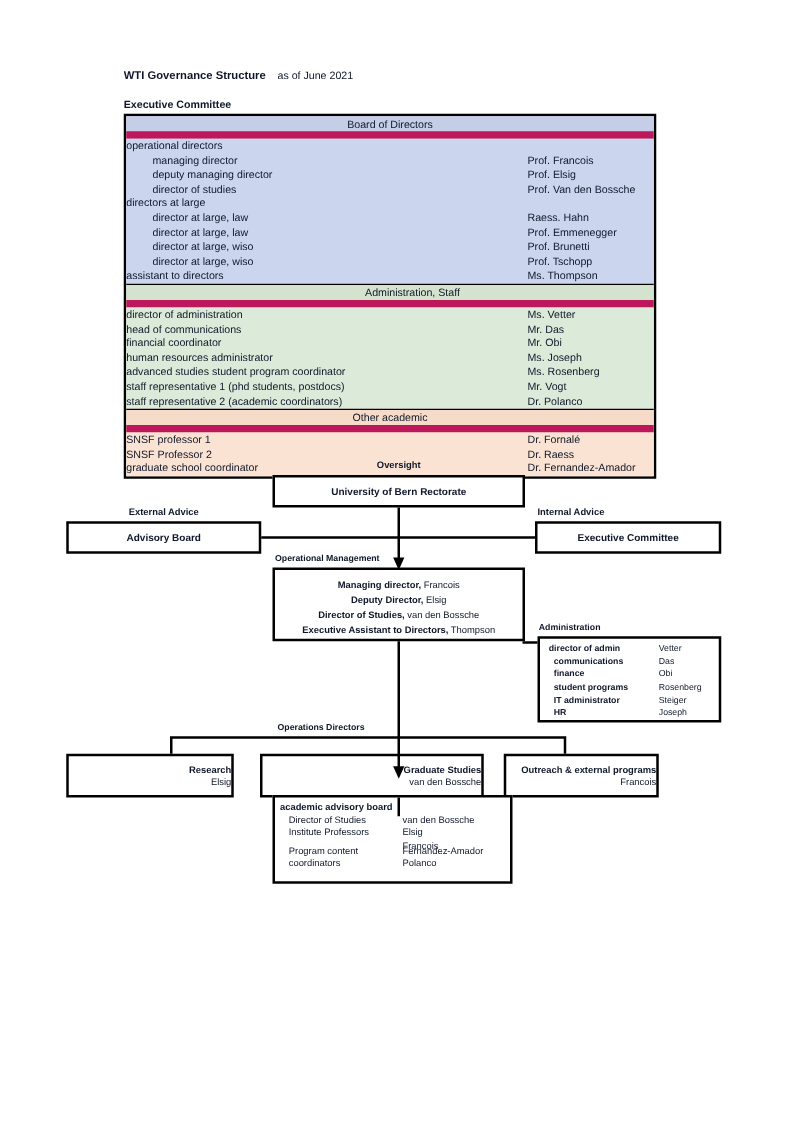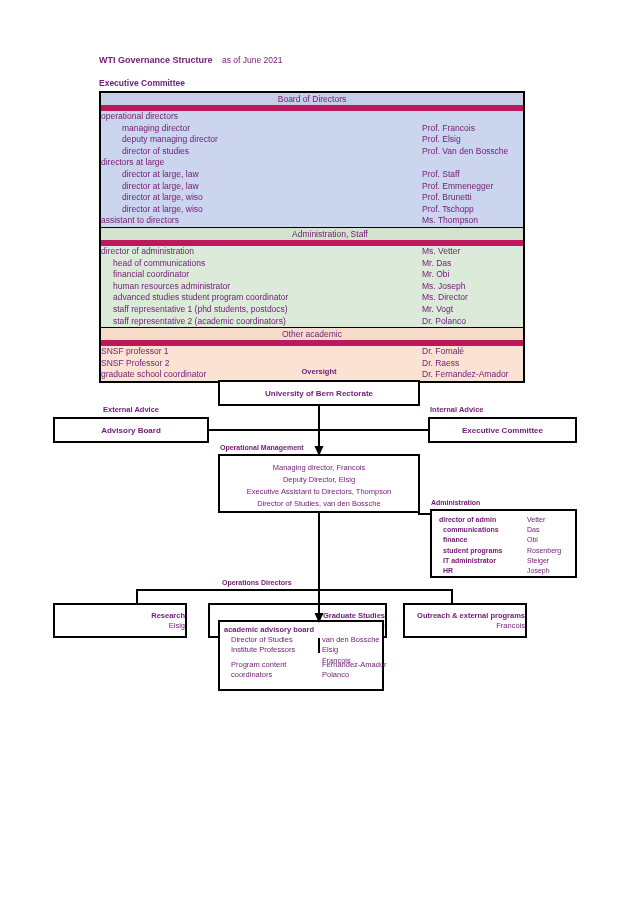--- a/index.html
+++ b/index.html
@@ -1,18 +1,18 @@
 <!DOCTYPE html>
 <html><head>
 <meta charset="utf-8">
 <style>
   html,body{margin:0;padding:0;background:#ffffff;}
   #page{
     position:relative;width:636px;height:900px;background:#ffffff;
-    font-family:"Liberation Sans","DejaVu Sans",sans-serif;color:#701a75;overflow:hidden;
+    font-family:"Liberation Sans","DejaVu Sans",sans-serif;color:#0f172a;overflow:hidden;
   }
   .abs{position:absolute;}
   
   #doc-title{left:99px;top:55px;font-size:9px;font-weight:bold;}
   #doc-date{left:222px;top:55px;font-size:8.5px;}
   #table-label{left:99px;top:78px;font-size:8.5px;font-weight:bold;}
   
   #committee-table{
     left:99px;top:91px;width:426px;border:2px solid #000;box-sizing:border-box;
     font-size:8.5px;
@@ -20,51 +20,51 @@
   .sec-header{height:12px;line-height:12px;text-align:center;border-bottom:6px solid #be185d;}
   .sec-header.mid{border-top:1.5px solid #000;}
   .sec-0 .sec-header{background:#c6cde7;}
   .sec-0 .sec-body{background:#ccd5ee;}
   .sec-1 .sec-header{background:#d3e3cd;padding-left:36px;}
   .sec-1 .sec-body{background:#dcead9;}
   .sec-2 .sec-header{background:#f6dcc8;}
   .sec-2 .sec-body{background:#fae3d3;}
   .tbl-row{position:relative;height:11.6px;line-height:11.6px;white-space:nowrap;}
   .tbl-row .role.indent-0{padding-left:0;}
-  .tbl-row .role.indent-1{padding-left:12px;}
+  .tbl-row .role.indent-1{}
   .tbl-row .role.indent-2{padding-left:21px;}
   .tbl-row .person{position:absolute;left:321px;top:0;}
   
   .chart-label{font-size:7.5px;font-weight:bold;white-space:nowrap;}
   .cbox{border:2px solid #000;box-sizing:border-box;background:#fff;}
   .cbox.center1{display:flex;align-items:center;justify-content:center;font-weight:bold;font-size:8px;}
   .cbox.center2{display:flex;flex-direction:column;align-items:flex-end;justify-content:center;font-size:7.5px;line-height:10px;}
   .cbox.center2 .bt{font-weight:bold;}
   #oversight-label{left:218px;top:367px;width:202px;text-align:center;}
   #rectorate-box{left:218px;top:380px;width:202px;height:26px;}
   #external-advice-label{left:53px;top:405px;width:156px;text-align:center;}
   #advisory-board-box{left:53px;top:417px;width:156px;height:26px;}
   #internal-advice-label{left:430px;top:405px;}
   #exec-committee-box{left:428px;top:417px;width:149px;height:26px;}
   #opmgmt-label{left:220px;top:444px;font-size:7px;}
   #opmgmt-box{left:218px;top:454px;width:202px;height:59px;text-align:center;font-size:7.5px;padding-top:6px;}
   #opmgmt-box .om-line{line-height:12px;white-space:nowrap;}
-  #opmgmt-box .om-line b{font-weight:normal;}
+  #opmgmt-box .om-line b{font-weight:bold;}
   #administration-label{left:431px;top:499px;font-size:7px;}
   #administration-box{left:430px;top:509px;width:147px;height:69px;font-size:7px;padding-top:4px;}
   #administration-box .adm-row{position:relative;line-height:10.2px;white-space:nowrap;}
   #administration-box .adm-role{font-weight:bold;}
   #administration-box .adm-role.indent-0{padding-left:7px;}
   #administration-box .adm-role.indent-1{padding-left:11px;}
   #administration-box .adm-name{position:absolute;left:95px;top:0;font-weight:normal;}
   #operations-label{left:222px;top:579px;font-size:7px;}
   #research-box{left:53px;top:603px;width:134px;height:35px;}
   #gradstudies-box{left:208px;top:603px;width:179px;height:35px;}
   #outreach-box{left:403px;top:603px;width:124px;height:35px;}
-  #acad-advisory-box{left:218px;top:620px;width:166px;height:71px;font-size:7.5px;padding:2px 4px 0 4px;}
+  #acad-advisory-box{left:218px;top:636px;width:192px;height:71px;font-size:7.5px;padding:2px 4px 0 4px;}
   #acad-advisory-box .aab-title{font-weight:bold;line-height:11px;}
   #acad-advisory-box .aab-row{position:relative;line-height:10.4px;white-space:nowrap;}
   #acad-advisory-box .aab-row div:nth-of-type(1){}
   #acad-advisory-rows div.aab-row:nth-of-type(4){margin-top:4px;}
   .aab-role{padding-left:7px;}
   .aab-name{position:absolute;left:98px;top:0;}
   #connector-svg{left:0;top:0;pointer-events:none;}
 </style>
 </head>
 <body>
@@ -78,36 +78,36 @@
   <div class="abs" id="committee-table">
     <div class="sec sec-0">
       <div class="sec-header">Board of Directors</div>
       <div class="sec-body">
 
       <div class="tbl-row"><span class="role indent-0">operational directors</span><span class="person"></span></div>
           <div class="tbl-row"><span class="role indent-2">managing director</span><span class="person">Prof. Francois</span></div>
           <div class="tbl-row"><span class="role indent-2">deputy managing director</span><span class="person">Prof. Elsig</span></div>
           <div class="tbl-row"><span class="role indent-2">director of studies</span><span class="person">Prof. Van den Bossche</span></div>
           <div class="tbl-row"><span class="role indent-0">directors at large</span><span class="person"></span></div>
-          <div class="tbl-row"><span class="role indent-2">director at large, law</span><span class="person">Prof. Staff</span></div>
+          <div class="tbl-row"><span class="role indent-2">director at large, law</span><span class="person">Raess. Hahn</span></div>
           <div class="tbl-row"><span class="role indent-2">director at large, law</span><span class="person">Prof. Emmenegger</span></div>
           <div class="tbl-row"><span class="role indent-2">director at large, wiso</span><span class="person">Prof. Brunetti</span></div>
           <div class="tbl-row"><span class="role indent-2">director at large, wiso</span><span class="person">Prof. Tschopp</span></div>
           <div class="tbl-row"><span class="role indent-0">assistant to directors</span><span class="person">Ms. Thompson</span></div>
         </div>
     </div>
     <div class="sec sec-1">
       <div class="sec-header mid">Administration, Staff</div>
       <div class="sec-body">
 
       <div class="tbl-row"><span class="role indent-0">director of administration</span><span class="person">Ms. Vetter</span></div>
           <div class="tbl-row"><span class="role indent-1">head of communications</span><span class="person">Mr. Das</span></div>
           <div class="tbl-row"><span class="role indent-1">financial coordinator</span><span class="person">Mr. Obi</span></div>
           <div class="tbl-row"><span class="role indent-1">human resources administrator</span><span class="person">Ms. Joseph</span></div>
-          <div class="tbl-row"><span class="role indent-1">advanced studies student program coordinator</span><span class="person">Ms. Director</span></div>
+          <div class="tbl-row"><span class="role indent-1">advanced studies student program coordinator</span><span class="person">Ms. Rosenberg</span></div>
           <div class="tbl-row"><span class="role indent-1">staff representative 1 (phd students, postdocs)</span><span class="person">Mr. Vogt</span></div>
           <div class="tbl-row"><span class="role indent-1">staff representative 2 (academic coordinators)</span><span class="person">Dr. Polanco</span></div>
         </div>
     </div>
     <div class="sec sec-2">
       <div class="sec-header mid">Other academic</div>
       <div class="sec-body">
 
       <div class="tbl-row"><span class="role indent-0">SNSF professor 1</span><span class="person">Dr. Fornalé</span></div>
           <div class="tbl-row"><span class="role indent-0">SNSF Professor 2</span><span class="person">Dr. Raess</span></div>
@@ -123,22 +123,22 @@
   <div class="abs cbox center1" id="advisory-board-box">Advisory Board</div>
 
   <div class="abs chart-label" id="internal-advice-label">Internal Advice</div>
   <div class="abs cbox center1" id="exec-committee-box">Executive Committee</div>
 
   <div class="abs chart-label" id="opmgmt-label">Operational Management</div>
   <div class="abs cbox" id="opmgmt-box">
 
   <div class="om-line"><b>Managing director,</b> <span>Francois</span></div>
       <div class="om-line"><b>Deputy Director,</b> <span>Elsig</span></div>
+      <div class="om-line"><b>Director of Studies,</b> <span>van den Bossche</span></div>
       <div class="om-line"><b>Executive Assistant to Directors,</b> <span>Thompson</span></div>
-      <div class="om-line"><b>Director of Studies,</b> <span>van den Bossche</span></div>
     </div>
 
   <div class="abs chart-label" id="administration-label">Administration</div>
   <div class="abs cbox" id="administration-box">
 
   <div class="adm-row"><span class="adm-role indent-0">director of admin</span><span class="adm-name">Vetter</span></div>
       <div class="adm-row"><span class="adm-role indent-1">communications</span><span class="adm-name">Das</span></div>
       <div class="adm-row"><span class="adm-role indent-1">finance</span><span class="adm-name">Obi</span></div>
       <div class="adm-row"><span class="adm-role indent-1">student programs</span><span class="adm-name">Rosenberg</span></div>
       <div class="adm-row"><span class="adm-role indent-1">IT administrator</span><span class="adm-name">Steiger</span></div>

